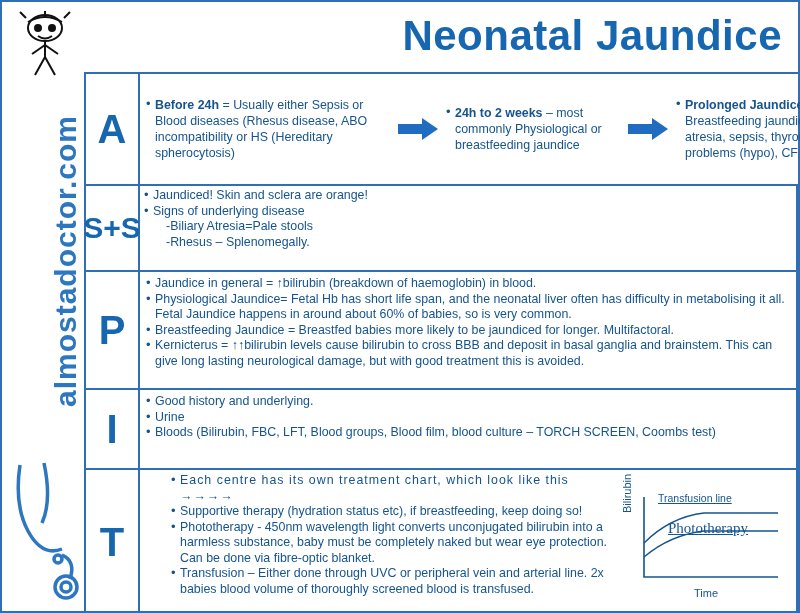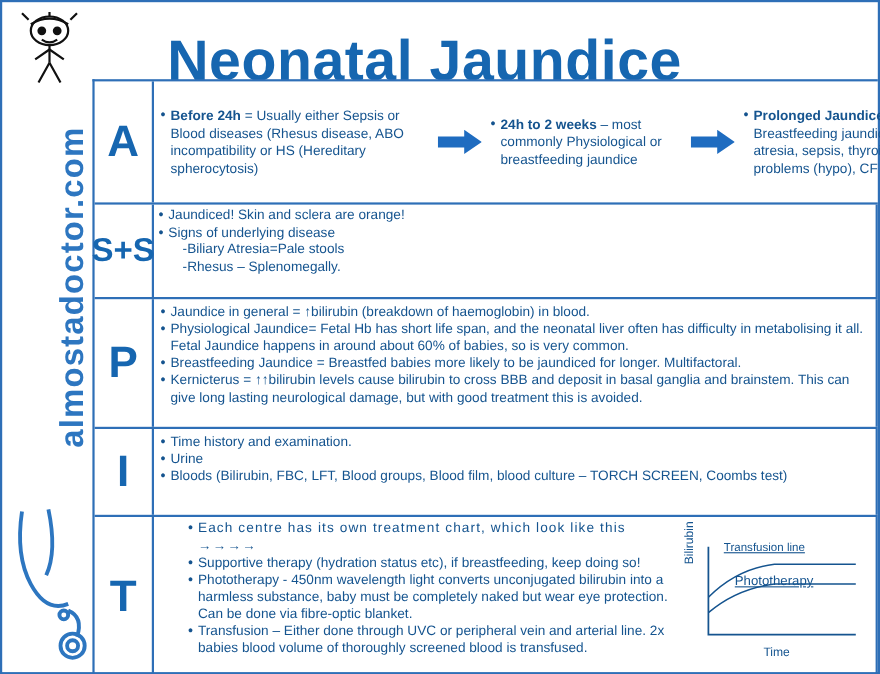--- a/index.html
+++ b/index.html
@@ -15,28 +15,27 @@
     position: relative;
     width: 800px; height: 613px;
     border: 2px solid #2e6fb7;
     background: #ffffff;
   }
 
   
   .title {
     position: absolute;
     left: 150px; top: 6px; width: 630px; height: 58px;
-    text-align: left;
-    font-size: 52px;
+    text-align: right;
+    font-size: 42px;
     font-weight: bold;
     color: #1666b0;
     letter-spacing: 0.5px;
     line-height: 56px;
     white-space: nowrap;
-    margin-top: 20px;
   }
 
   
   .leftcol {
     position: absolute;
     left: 2px; top: 2px; width: 78px; height: 607px;
     overflow: hidden;
   }
   .vert-url {
     position: absolute;
@@ -152,21 +151,21 @@
     position: absolute; left: 70px; bottom: -2px;
     font-size: 11px;
   }
   .chart .axes { position: absolute; left: 14px; top: 4px; }
   .chart .lbl1 {
     position: absolute; left: 34px; top: 0;
     font-size: 10.5px; text-decoration: underline;
   }
   .chart .lbl2 {
     position: absolute; left: 44px; top: 30px;
-    font-size: 12px; text-decoration: underline;
+    font-size: 15px; text-decoration: underline; font-family: Liberation Serif, serif;
   }
   .arrows-inline { letter-spacing: 1px; }
 </style>
 </head>
 <body>
 
 <div class="page">
 
   <div class="title">Neonatal Jaundice</div>
 
@@ -249,21 +248,21 @@
         <div class="bullet-line">Jaundice in general = ↑bilirubin (breakdown of haemoglobin) in blood.</div>
         <div class="bullet-line">Physiological Jaundice= Fetal Hb has short life span, and the neonatal liver often has difficulty in metabolising it all. Fetal Jaundice happens in around about 60% of babies, so is very common.</div>
         <div class="bullet-line">Breastfeeding Jaundice = Breastfed babies more likely to be jaundiced for longer. Multifactoral.</div>
         <div class="bullet-line">Kernicterus = ↑↑bilirubin levels cause bilirubin to cross BBB and deposit in basal ganglia and brainstem. This can give long lasting neurological damage, but with good treatment this is avoided.</div>
       </div>
     </div>
 
     <div class="row rowI">
       <div class="letter">I</div>
       <div class="content">
-        <div class="bullet-line">Time history and examination.</div>
+        <div class="bullet-line">Good history and underlying.</div>
         <div class="bullet-line">Urine</div>
         <div class="bullet-line">Bloods (Bilirubin, FBC, LFT, Blood groups, Blood film, blood culture – TORCH SCREEN, Coombs test)</div>
       </div>
     </div>
 
     <div class="row rowT">
       <div class="letter">T</div>
       <div class="content">
         <div class="tleft">
           <div class="bullet-line arrows-inline">Each centre has its own treatment chart, which look like this →→→→</div>

